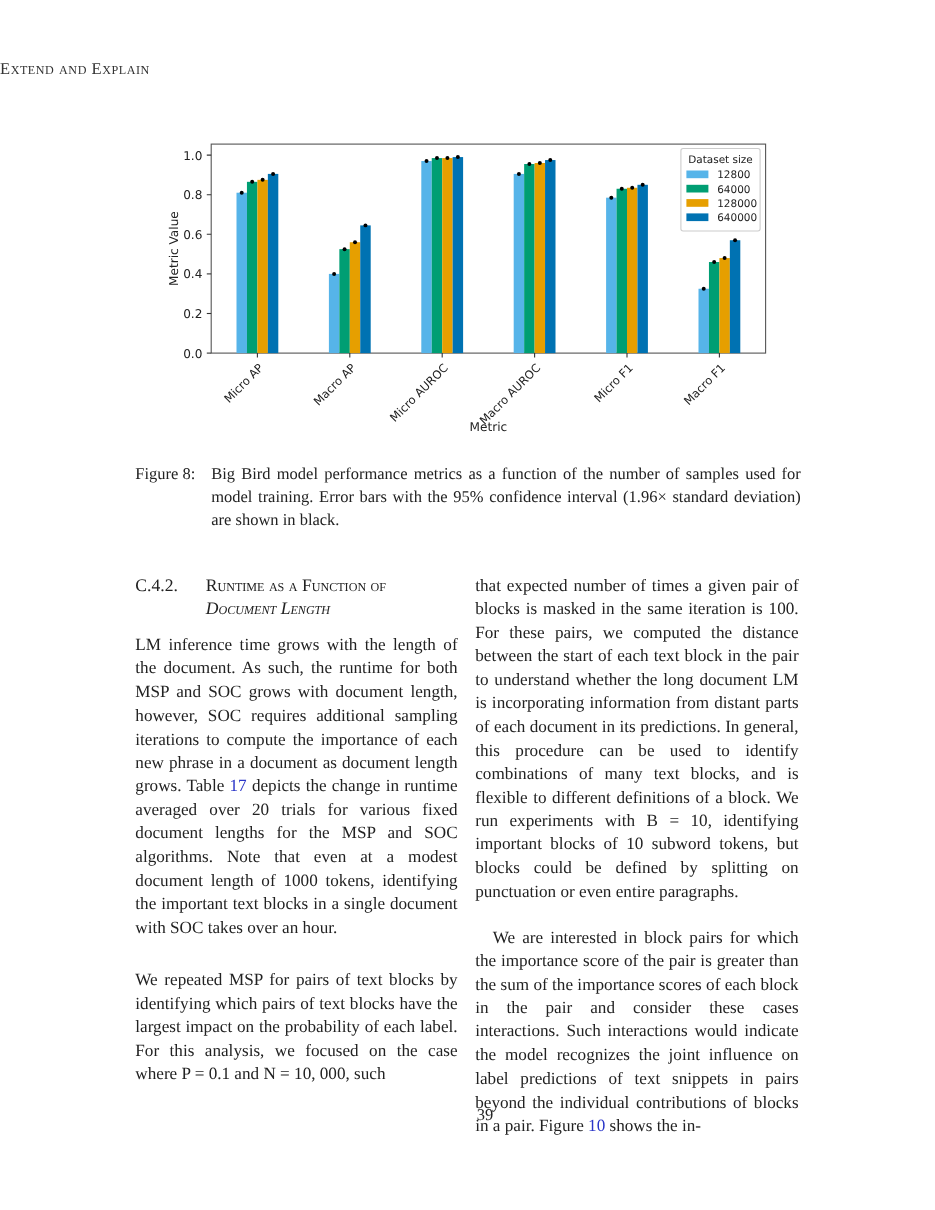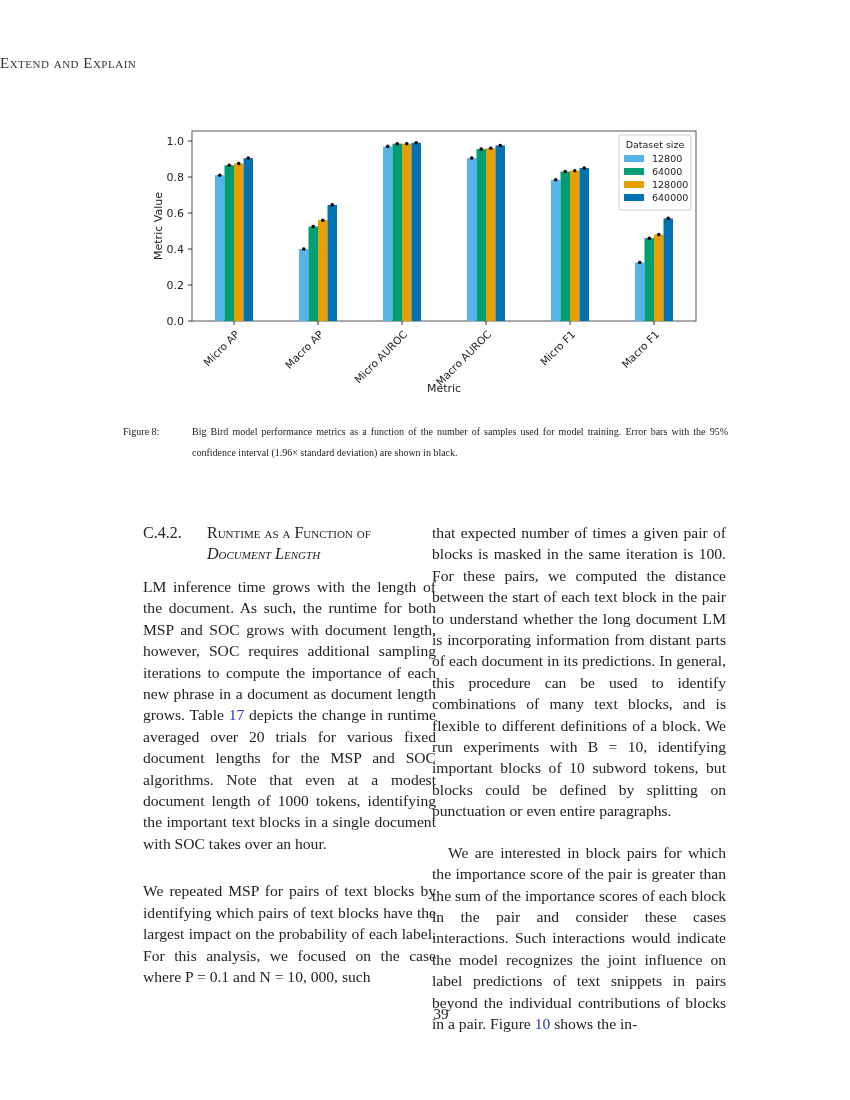--- a/index.html
+++ b/index.html
@@ -1,24 +1,24 @@
 <!DOCTYPE html>
 <html><head>
 <meta charset="utf-8">
 <style>
   html,body{margin:0;padding:0;background:#fff;}
   body{width:850px;height:1100px;position:relative;overflow:hidden;font-family:"DejaVu Serif","Liberation Serif",serif;color:#222;}
   .running-head{position:absolute;top:55px;left:0;width:850px;text-align:left;font-family:"Liberation Serif",serif;font-variant:small-caps;font-size:15px;letter-spacing:0.5px;color:#333;}
   .figure{position:absolute;left:140px;top:125px;width:570px;height:285px;}
   .figure svg{width:570px;height:285px;}
-  .caption{position:absolute;left:123px;top:421px;width:605px;font-family:"Liberation Serif",serif;font-size:10px;line-height:21px;color:#222;}
+  .caption{position:absolute;left:123px;top:421px;width:605px;font-family:"Liberation Serif",serif;font-size:15px;line-height:21px;color:#222;}
   .caption .lab{float:left;width:69px;}
   .caption .txt{margin-left:69px;text-align:justify;}
   .col{position:absolute;font-family:"Liberation Serif",serif;font-size:15.6px;line-height:21.4px;color:#222;text-align:justify;}
-  .col.left{left:123px;top:522px;width:293px;margin-left:20px;}
+  .col.left{left:123px;top:522px;width:293px;}
   .col.right{left:432px;top:522px;width:294px;}
   .sec{font-variant:small-caps;font-size:16px;line-height:21px;margin:0 0 12px 0;}
   .sec .num{display:inline-block;width:64px;}
   .sec .t2{padding-left:54px;font-style:italic;}
   p{margin:0 0 0 0;}
   p.indent{text-indent:16px;margin-top:20px;}
   .ref{color:#2a35c8;}
   .gap{height:20px;}
   .page-num{position:absolute;top:1006px;left:16px;width:850px;text-align:center;font-family:"Liberation Serif",serif;font-size:15px;}
 </style>

